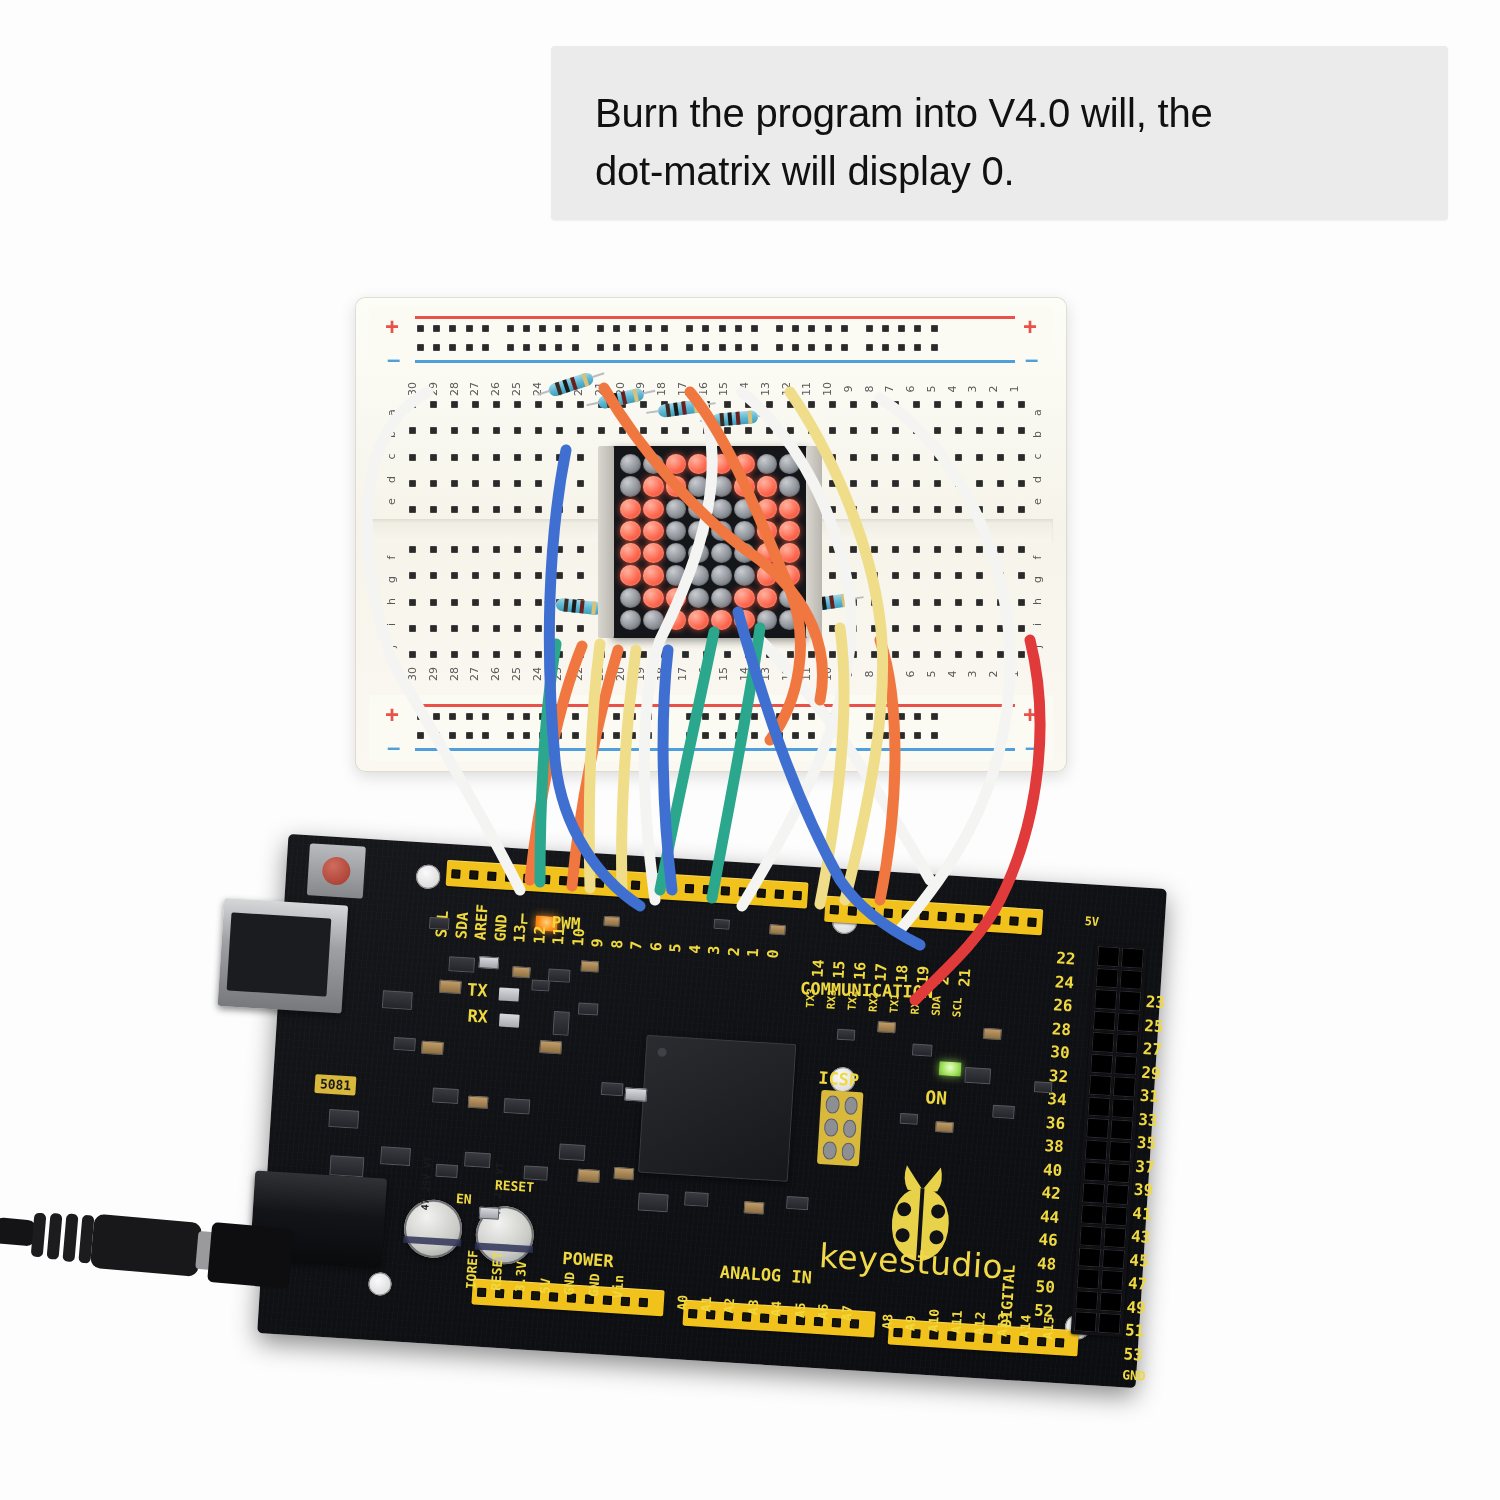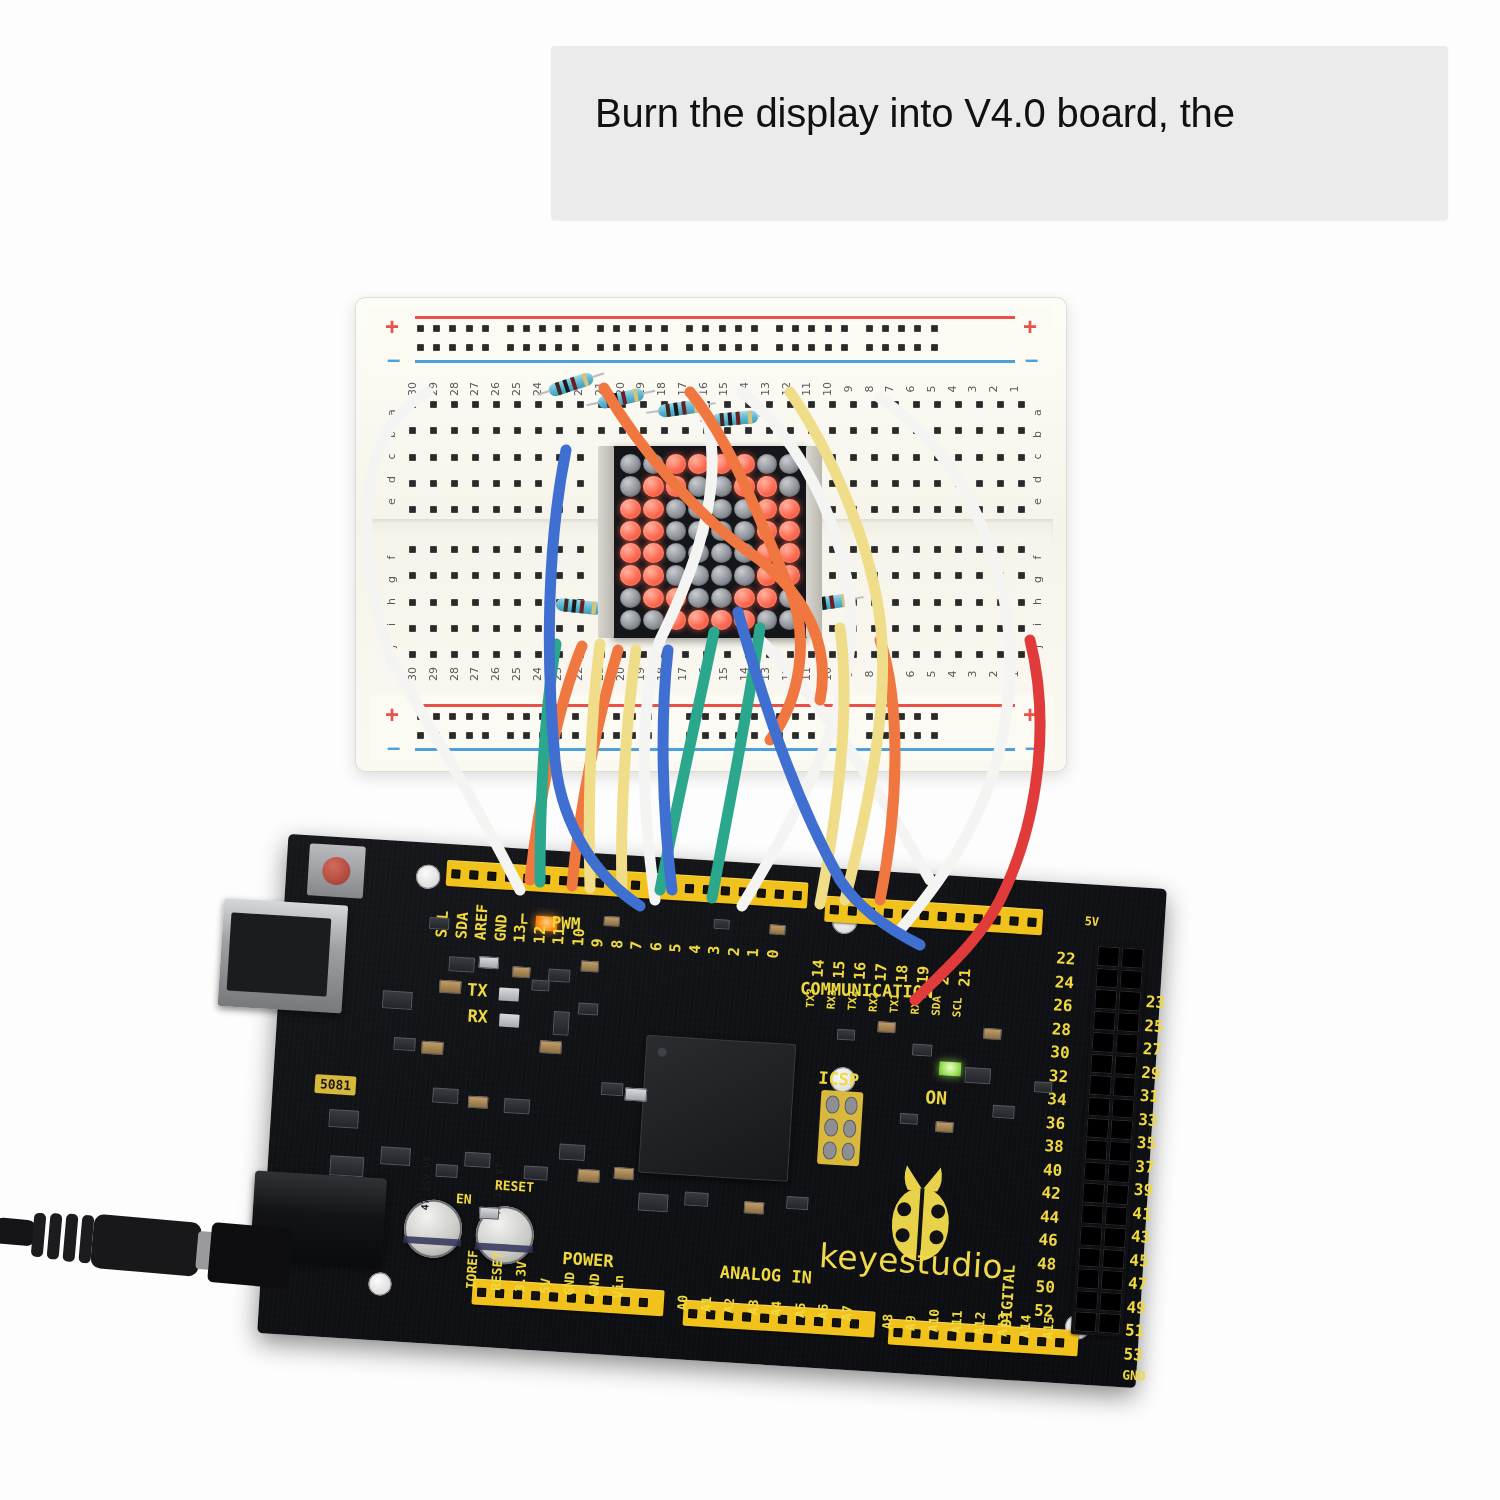--- a/index.html
+++ b/index.html
@@ -259,21 +259,22 @@
 
   
   #wires { position: absolute; left: 0; top: 0; width: 1500px; height: 1500px; pointer-events: none; }
 </style>
 </head>
 <body>
 
 <div id="root">
 
   <div id="caption">
-    <span class="ln">Burn the display into V4.0 board, the</span>
+    <span class="ln">Burn the program into V4.0 will, the</span>
+    <span class="ln">dot-matrix will display 0.</span>
   </div>
 
   <div id="breadboard">
 
     <div class="rail top">
       <div class="line red"></div>
       <div class="line blue"></div>
       <div class="sym plus l-plus">+</div>
       <div class="sym minus l-minus">–</div>
       <div class="sym plus r-plus">+</div>

